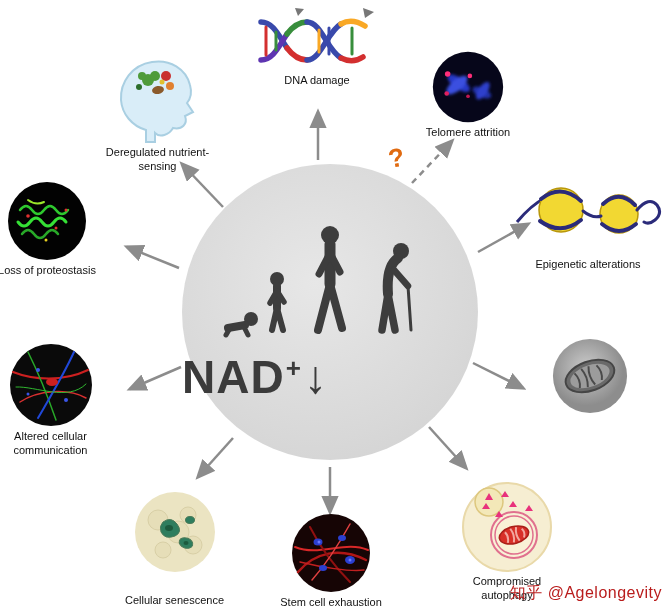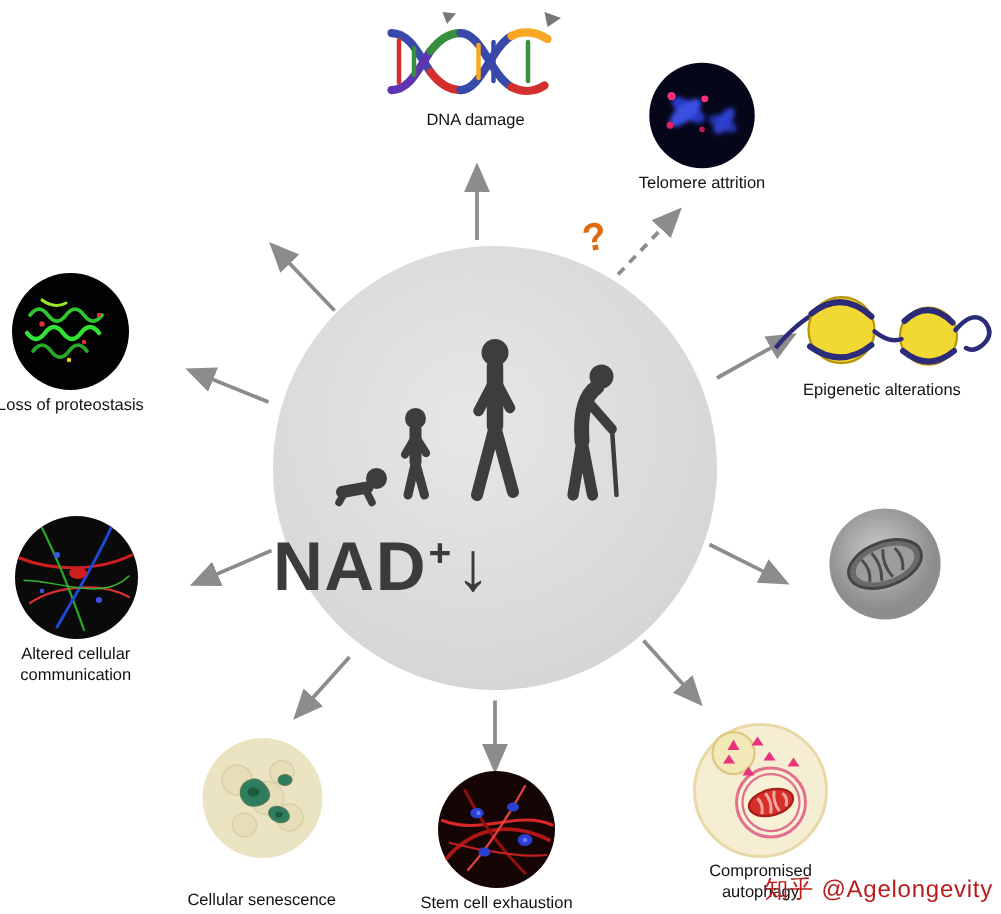--- a/index.html
+++ b/index.html
@@ -115,21 +115,21 @@
         <line x1="64" y1="22" x2="64" y2="44" stroke="#f9a825"></line>
         <line x1="74" y1="20" x2="74" y2="46" stroke="#3949ab"></line>
         <line x1="97" y1="20" x2="97" y2="46" stroke="#388e3c"></line>
       </g>
       <polygon points="108,0 119,4 110,10" fill="#777"></polygon>
       <polygon points="40,0 49,1 43,8" fill="#777"></polygon>
     </svg>
     <div class="lbl">DNA damage</div>
   </div>
 
-  <div class="node" style="left:412px; top:40px; width:112px;align-items:center;">
+  <div class="node" style="left:412px; top:50px; width:112px;align-items:center;">
     <svg width="74" height="74" viewBox="0 0 80 80">
       <defs>
           <filter id="blur1">
             <feGaussianBlur stdDeviation="1.6"></feGaussianBlur>
           </filter>
         </defs>
       <circle cx="40" cy="40" r="38" fill="#06061a"></circle>
       <g filter="url(#blur1)">
         <ellipse cx="30" cy="36" rx="14" ry="6" transform="rotate(35 30 36)" fill="#2638c8"></ellipse>
         <ellipse cx="28" cy="38" rx="14" ry="6" transform="rotate(-40 28 38)" fill="#3a4fe0"></ellipse>
@@ -137,21 +137,21 @@
         <ellipse cx="56" cy="44" rx="11" ry="5" transform="rotate(-55 56 44)" fill="#2e40cc"></ellipse>
       </g>
       <circle cx="18" cy="26" r="3" fill="#ff2e7a"></circle>
       <circle cx="42" cy="28" r="2.5" fill="#ff2e7a"></circle>
       <circle cx="17" cy="47" r="2.5" fill="#e02060"></circle>
       <circle cx="40" cy="50" r="2" fill="#c01850"></circle>
     </svg>
     <div class="lbl">Telomere attrition</div>
   </div>
 
-  <div class="node" style="left:512px; top:188px; width:152px;">
+  <div class="node" style="left:512px; top:178px; width:152px;gap:14px;">
     <svg width="150" height="64" viewBox="0 0 150 64">
       <path d="M4,44 C14,32 24,24 32,20" stroke="#2b2b7a" stroke-width="3" fill="none"></path>
       <circle cx="48" cy="32" r="22" fill="#f2d832" stroke="#b8960a" stroke-width="1.5"></circle>
       <circle cx="106" cy="36" r="19" fill="#f2d832" stroke="#b8960a" stroke-width="1.5"></circle>
       <g stroke="#2b2b7a" fill="none" stroke-linecap="round">
         <path d="M28,21 Q48,5 68,23" stroke-width="4"></path>
         <path d="M27,43 Q48,58 68,42" stroke-width="4"></path>
         <path d="M70,33 Q80,41 88,38" stroke-width="3"></path>
         <path d="M90,26 Q106,11 122,27" stroke-width="4"></path>
         <path d="M89,46 Q106,60 123,46" stroke-width="4"></path>
@@ -277,15 +277,29 @@
         <path d="M22,20 q8,6 16,2" stroke="#9ae82a" stroke-width="2"></path>
       </g>
       <circle cx="22" cy="36" r="1.8" fill="#e03030"></circle>
       <circle cx="50" cy="48" r="1.5" fill="#e03030"></circle>
       <circle cx="60" cy="30" r="1.5" fill="#e03030"></circle>
       <circle cx="40" cy="60" r="1.5" fill="#e8d020"></circle>
     </svg>
     <div class="lbl">Loss of proteostasis</div>
   </div>
 
+  <div class="node" style="left:100px; top:52px; width:115px;">
+    <svg width="92" height="92" viewBox="0 0 92 92">
+      <path d="M34,90 L34,78 C20,74 10,62 9,48 C8,30 20,13 40,10 C58,7 74,17 78,33 C80,40 79,46 75,51 L81,60 L73,64 C76,72 70,78 61,76 C57,83 48,86 43,81 L43,90 Z" fill="#d9edf8" stroke="#a9cfe2" stroke-width="2"></path>
+      <circle cx="36" cy="28" r="6" fill="#4e9b3a"></circle>
+      <circle cx="43" cy="24" r="5" fill="#4e9b3a"></circle>
+      <circle cx="30" cy="24" r="4" fill="#4e9b3a"></circle>
+      <circle cx="54" cy="24" r="5" fill="#c93030"></circle>
+      <ellipse cx="46" cy="38" rx="6" ry="4" transform="rotate(-10 46 38)" fill="#8b5a2b"></ellipse>
+      <circle cx="58" cy="34" r="4" fill="#e08030"></circle>
+      <circle cx="27" cy="35" r="3" fill="#2c6e2c"></circle>
+      <circle cx="50" cy="30" r="2.5" fill="#e0c030"></circle>
+    </svg>
+    <div class="lbl">Deregulated nutrient-sensing</div>
+  </div>
 
   <div id="watermark">知乎 @Agelongevity</div>
 </div>
 
 </body></html>

